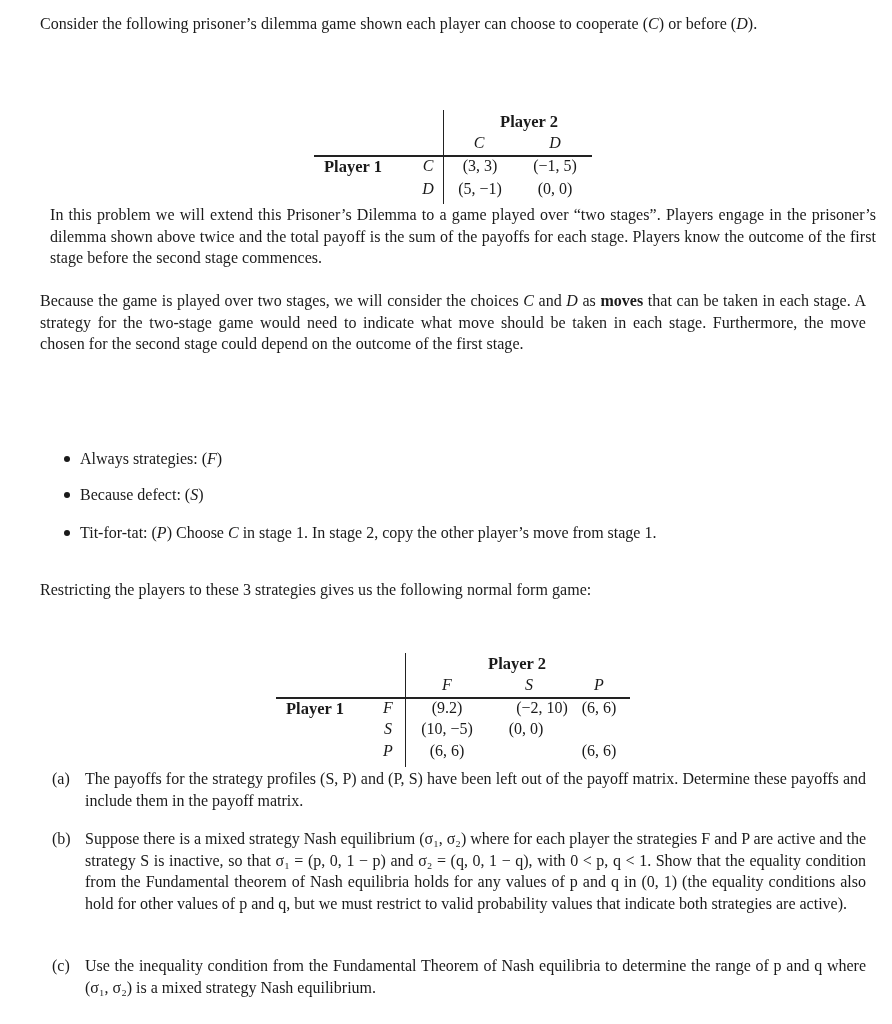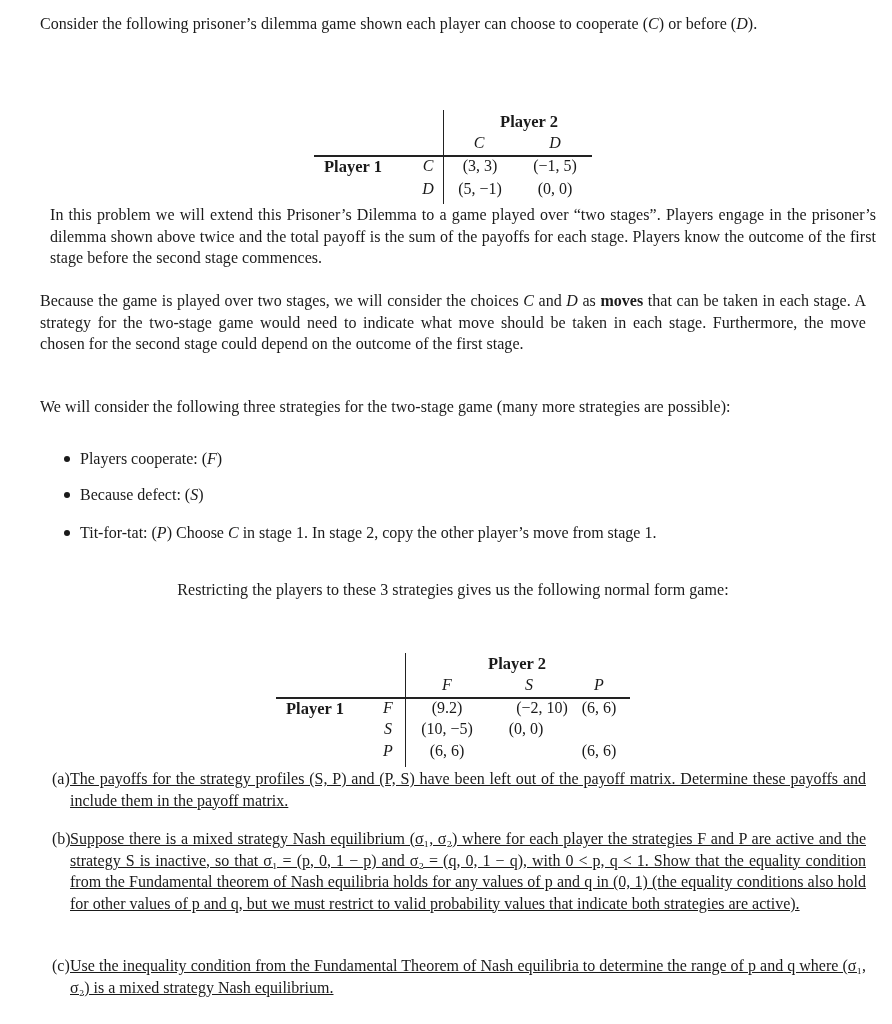--- a/index.html
+++ b/index.html
@@ -91,24 +91,23 @@
     width: 814px;
     font-size: 16px;
     line-height: 21.5px;
   }
   .q .lbl {
     position: absolute;
     left: 0;
     top: 0;
   }
   .q .body {
-    margin-left: 18px;
+    margin-left: 33px;
     text-align: justify;
     text-align-last: left;
-    text-decoration: underline;
   }
 </style>
 </head>
 <body>
 
 <div class="page">
 
   <div class="para" style="top:13px;">
     <span>Consider the following prisoner’s dilemma game shown each player can choose to cooperate (</span><i class="m">C</i><span>) or before (</span><i class="m">D</i><span>).</span>
   </div>
@@ -130,35 +129,34 @@
     <div class="cell" style="left:136px; top:70px; width:60px;">(5, −1)</div>
     <div class="cell" style="left:206px; top:70px; width:70px;">(0, 0)</div>
   </div>
 
   <div class="para" style="top:204px;margin-left:10px;">In this problem we will extend this Prisoner’s Dilemma to a game played over “two stages”. Players engage in the prisoner’s dilemma shown above twice and the total payoff is the sum of the payoffs for each stage. Players know the outcome of the first stage before the second stage commences.</div>
 
   <div class="para" style="top:290px;">
     <span>Because the game is played over two stages, we will consider the choices </span><i class="m">C</i><span> and </span><i class="m">D</i><span> as </span><b class="bold">moves</b><span> that can be taken in each stage. A strategy for the two-stage game would need to indicate what move should be taken in each stage. Furthermore, the move chosen for the second stage could depend on the outcome of the first stage.</span>
   </div>
 
-  <div class="para" style="top:396px; white-space:nowrap; text-align:left;">We will consider the following three strategies for the two-stage game (many more strategies are possible):</div>
 
   <div class="bullets" style="top:450px;">
     <div class="bullet" style="top:0;">
-      <span class="dot"></span><span>Players cooperate: (</span><i class="m">F</i><span>)</span>
+      <span class="dot"></span><span>Always strategies: (</span><i class="m">F</i><span>)</span>
     </div>
     <div class="bullet" style="top:36px;">
       <span class="dot"></span><span>Because defect: (</span><i class="m">S</i><span>)</span>
     </div>
     <div class="bullet" style="top:74px;">
       <span class="dot"></span><span>Tit-for-tat: (</span><i class="m">P</i><span>) Choose </span><i class="m">C</i><span> in stage 1. In stage 2, copy the other player’s move from stage 1.</span>
     </div>
   </div>
 
-  <div class="para" style="top:579px; white-space:nowrap; text-align:center;">Restricting the players to these 3 strategies gives us the following normal form game:</div>
+  <div class="para" style="top:579px; white-space:nowrap; text-align:left;">Restricting the players to these 3 strategies gives us the following normal form game:</div>
 
   <div class="tbl" style="left:276px; top:617px; width:356px; height:114px;">
     <div class="vline" style="left:129px; top:0; height:114px;"></div>
     <div class="hline" style="left:0; top:44px; width:354px;"></div>
 
     <div class="cell hdr" style="left:186px; top:1px; width:110px;">Player 2</div>
     <div class="cell it" style="left:156px; top:23px; width:30px;">F</div>
     <div class="cell it" style="left:238px; top:23px; width:30px;">S</div>
     <div class="cell it" style="left:308px; top:23px; width:30px;">P</div>
 

